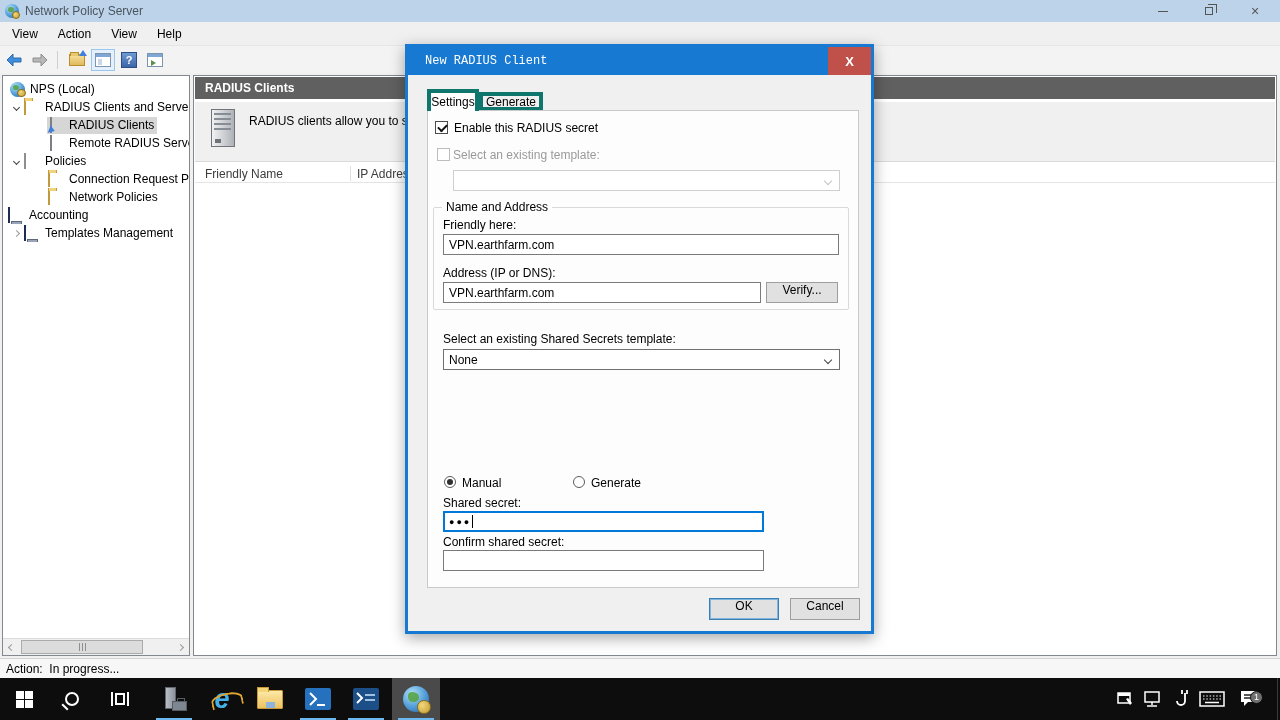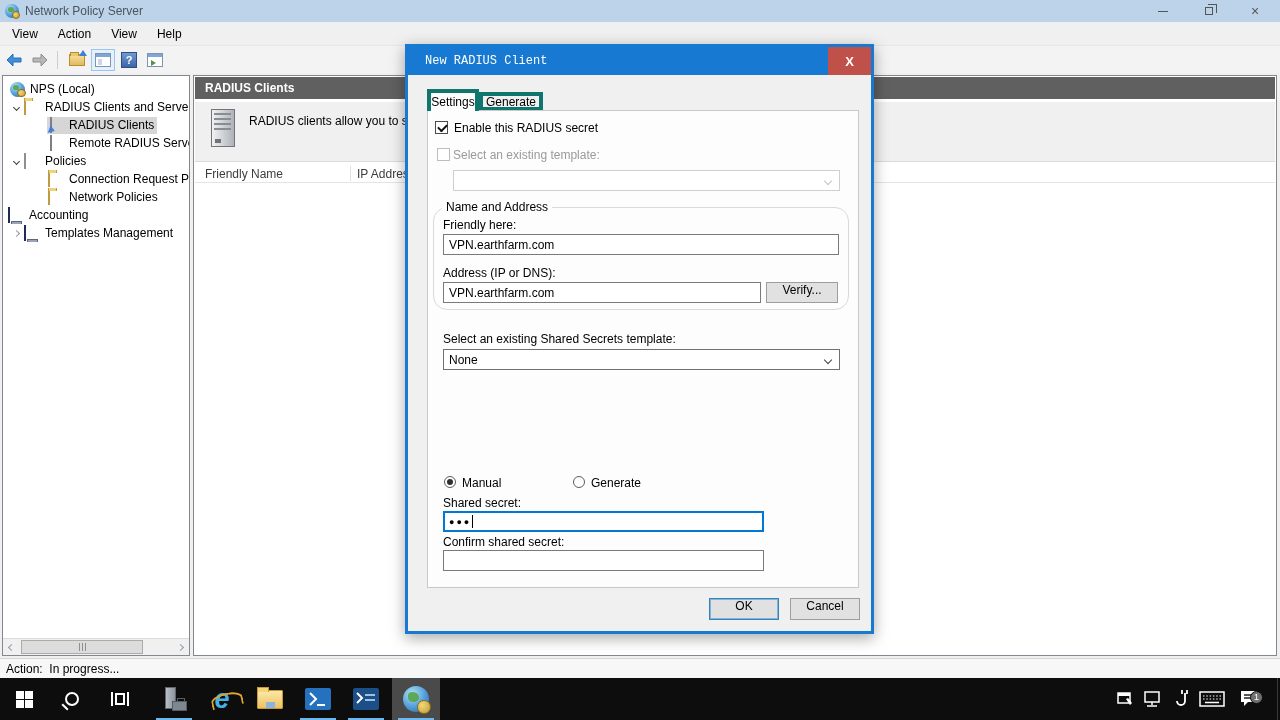--- a/index.html
+++ b/index.html
@@ -106,21 +106,21 @@
   .checkbox.checked::after { content:""; position:absolute; left:2px; top:2px; width:7px; height:4px; border-left:2px solid #111; border-bottom:2px solid #111; transform:rotate(-45deg); }
   .checkbox.disabled { border-color:#bdbdbd; }
   .lbl { position:absolute; white-space:nowrap; }
   .lbl.disabled { color:#9a9a9a; }
 
   .combo { position:absolute; background:#fff; border:1px solid #707070; display:flex; align-items:center; padding-left:5px; }
   .combo .cchev { position:absolute; right:8px; top:7px; width:6px; height:6px; border-right:1.5px solid #444; border-bottom:1.5px solid #444; transform:rotate(45deg); }
   .combo.disabled { border-color:#cfcfcf; }
   .combo.disabled .cchev { border-color:#c4c4c4; }
 
-  .group { position:absolute; border:1px solid #d9d9d9; border-radius:14px;text-align:center; }
+  .group { position:absolute; border:1px solid #d9d9d9; border-radius:2px;text-align:center; }
   .group > .gtitle { position:absolute; top:-8px; left:8px; background:#fdfdfd; padding:0 4px; white-space:nowrap; }
 
   .tfield { position:absolute; background:#fff; border:1px solid #7a7a7a; display:flex; align-items:center; padding-left:5px; overflow:hidden; white-space:nowrap; }
   .tfield.focused { border:2px solid #0078d7; padding-left:4px; }
   .dots { font-size:9px; letter-spacing:2px; font-weight:bold; }
   .caret { display:inline-block; width:1px; height:13px; background:#000; margin-left:1px; animation:blink 1.1s steps(1) infinite; }
   @keyframes blink { 50% { opacity:0; } }
 
   .pushbtn { position:absolute; background:#e1e1e1; border:1px solid #9e9e9e; display:flex; justify-content:center; }
   .pushbtn.default { border:1px solid #3c7fb1; box-shadow:inset 0 0 0 1px #7fb6e0; }

